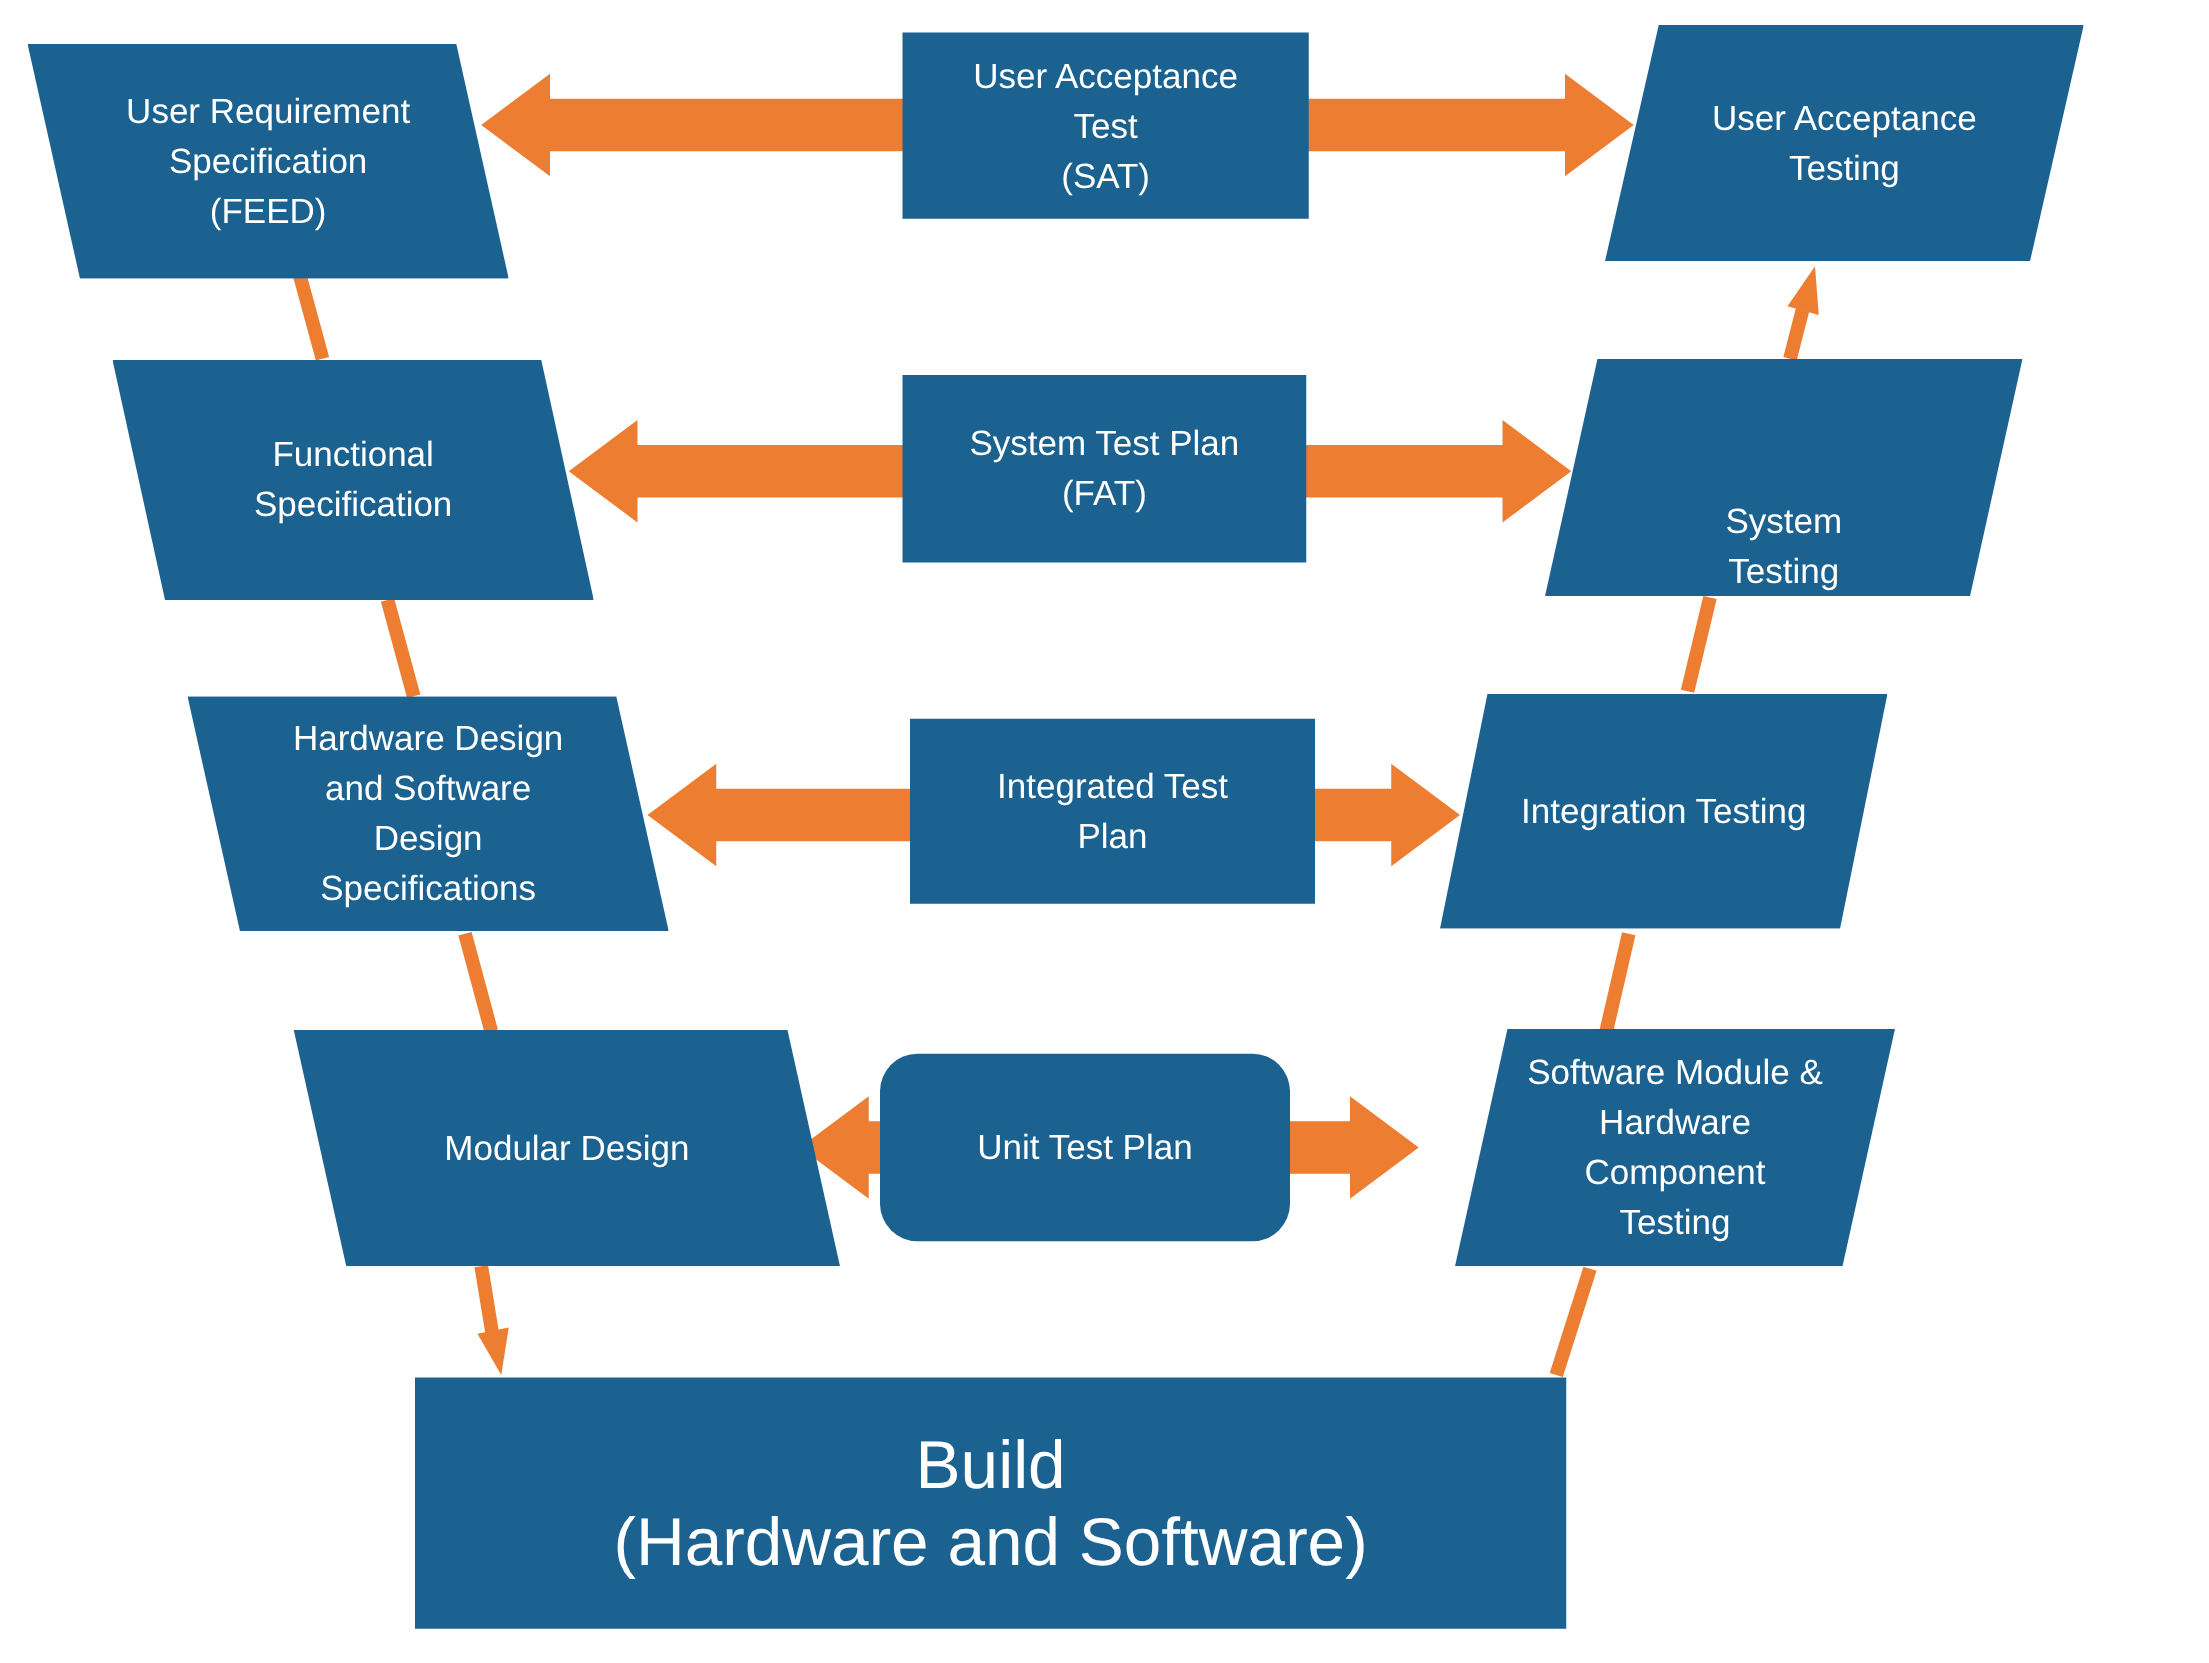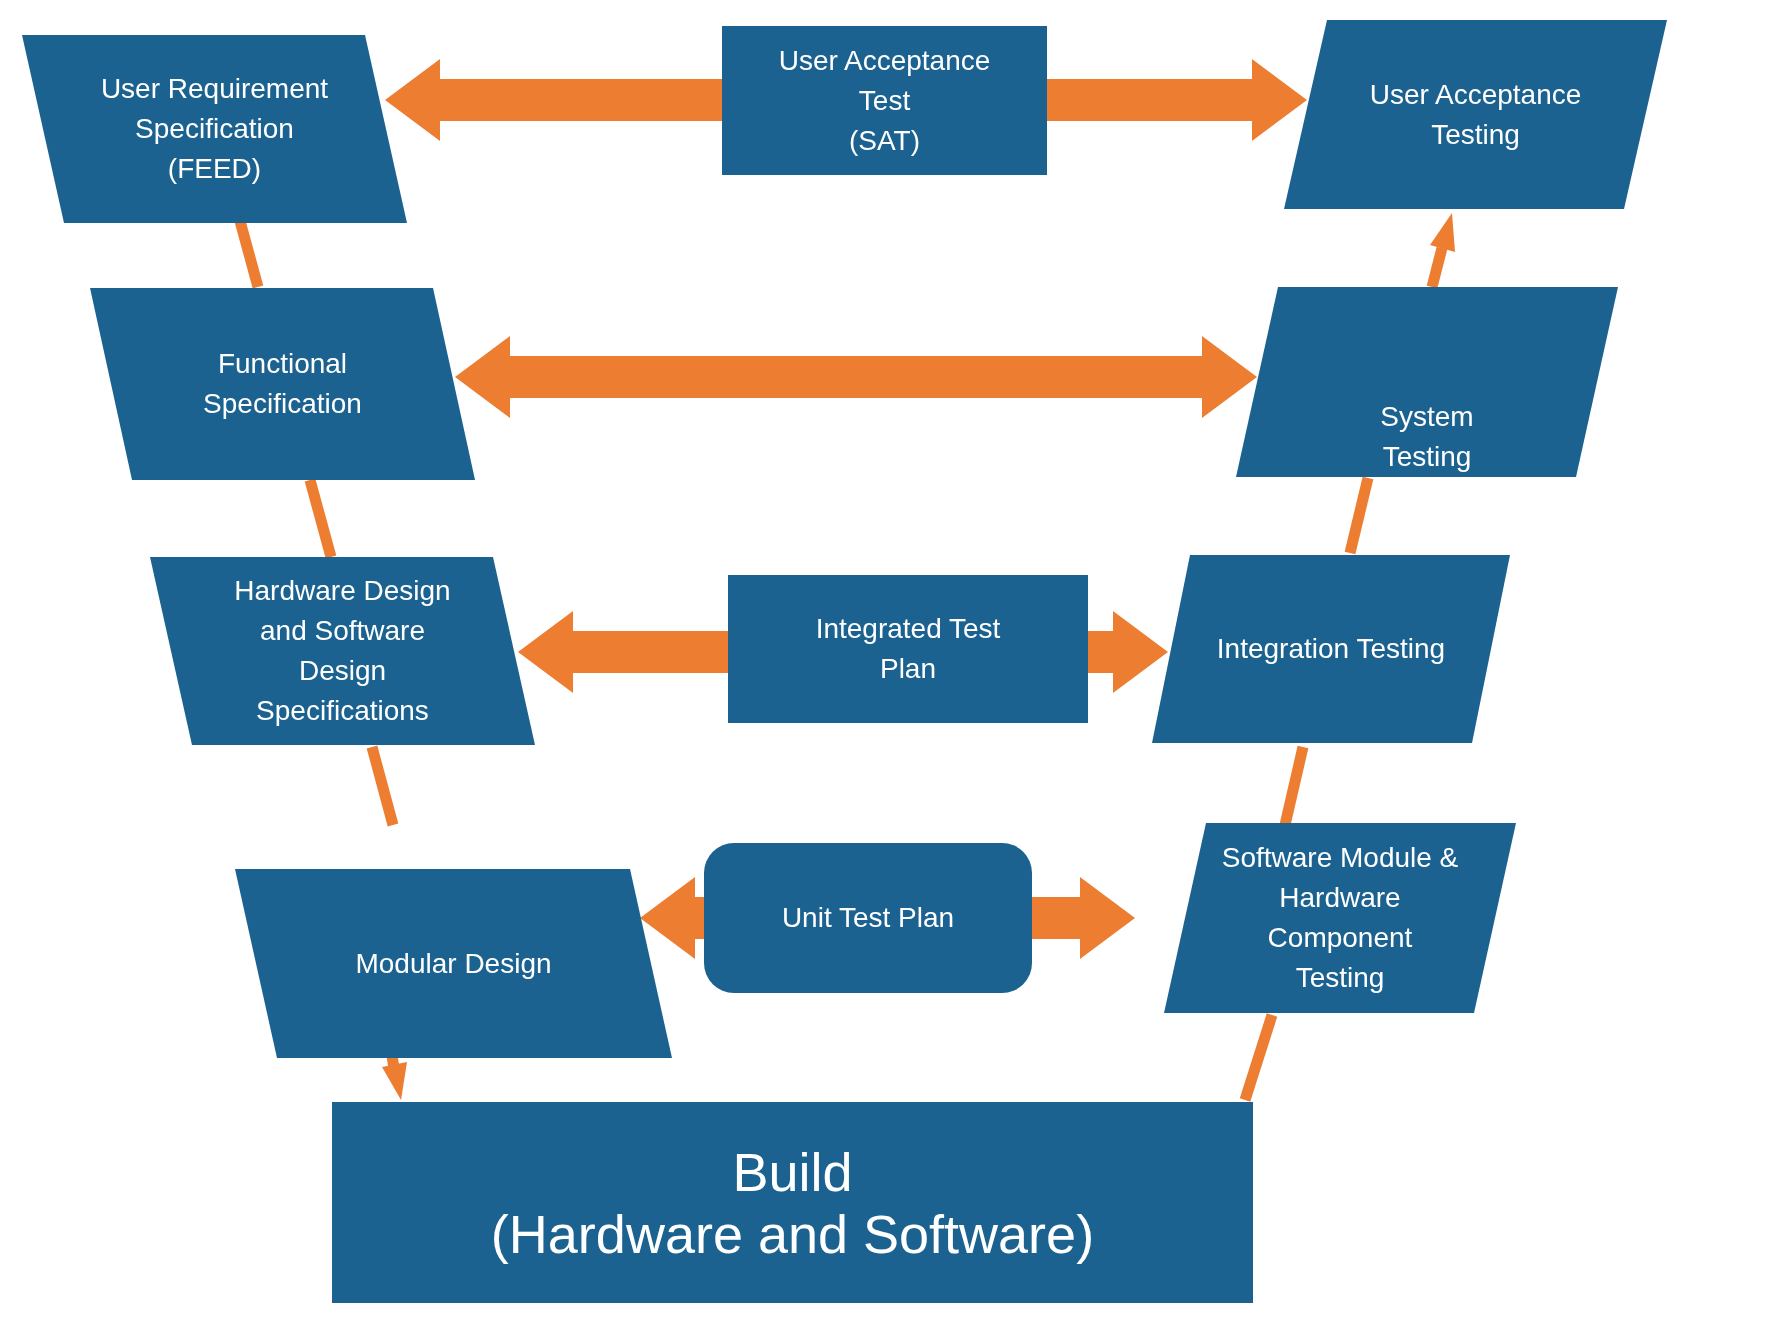--- a/index.html
+++ b/index.html
@@ -70,32 +70,36 @@
     <span>Specification</span>
   </div>
 
   <div class="node" style="left:150px;top:557px;width:385px;height:188px;clip-path:polygon(0px 0px,343px 0px,385px 188px,42px 188px);">
     <span>Hardware Design</span>
     <span>and Software</span>
     <span>Design</span>
     <span>Specifications</span>
   </div>
 
-  <div class="node" style="left:235px;top:869px;width:437px;height:189px;clip-path:polygon(0px 0px,395px 0px,437px 189px,42px 189px);">
+  <div class="node" style="left:235px;top:824px;width:437px;height:189px;clip-path:polygon(0px 0px,395px 0px,437px 189px,42px 189px);">
     <span>Modular Design</span>
   </div>
 
   <div class="node" style="left:722px;top:26px;width:325px;height:149px;">
     <span>User Acceptance</span>
     <span>Test</span>
     <span>(SAT)</span>
   </div>
 
+  <div class="node" style="left:722px;top:300px;width:323px;height:150px;">
+    <span>System Test Plan</span>
+    <span>(FAT)</span>
+  </div>
 
-  <div class="node" style="left:728px;top:575px;width:360px;height:148px;">
+  <div class="node" style="left:728px;top:575px;width:324px;height:148px;">
     <span>Integrated Test</span>
     <span>Plan</span>
   </div>
 
   <div class="node" style="left:704px;top:843px;width:328px;height:150px;border-radius:30px;">
     <span>Unit Test Plan</span>
   </div>
 
   <div class="node" style="left:1284px;top:20px;width:383px;height:189px;clip-path:polygon(43px 0px,383px 0px,340px 189px,0px 189px);">
     <span>User Acceptance</span>

